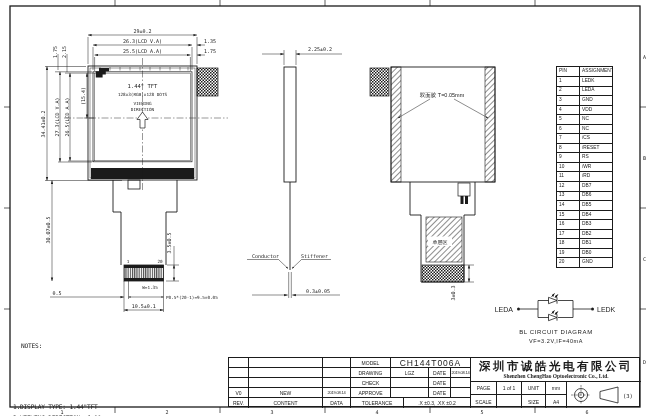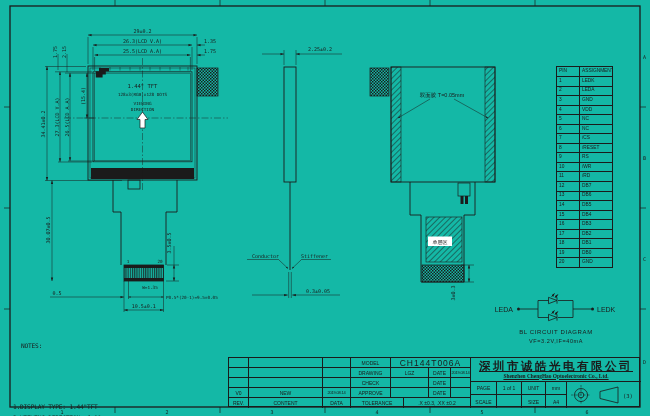--- a/index.html
+++ b/index.html
@@ -1,16 +1,16 @@
 <!DOCTYPE html>
 <html><head>
 <meta charset="utf-8">
 <style>
   html,body{margin:0;padding:0;background:#e8e8e8;}
-  .sheet{position:relative;width:650px;height:416px;background:#14b8a6;overflow:hidden;
+  .sheet{position:relative;width:650px;height:416px;background:#ffffff;overflow:hidden;
          font-family:"Liberation Sans",sans-serif;color:#1b1b1b;}
   .sheet svg{position:absolute;left:0;top:0;}
   svg text{fill:#1b1b1b;font-family:"DejaVu Sans Mono",monospace;}
   .t5{font-size:5px;} .t45{font-size:4.3px;} .t55{font-size:5.5px;} .t6{font-size:6px;}
   .t7{font-size:7px;font-family:"Liberation Sans",sans-serif;}
   .cap{font-family:"Liberation Sans",sans-serif;letter-spacing:.6px;}
   .cjk{font-family:"Liberation Sans",sans-serif;}
 
   
   .notes{position:absolute;left:13px;top:320px;width:215px;
@@ -28,21 +28,21 @@
 
   
   .tblock{position:absolute;left:228px;top:357px;width:412px;height:50px;
           border:1px solid #1b1b1b;box-sizing:border-box;font-size:5px;}
   .tb-cell{position:absolute;box-sizing:border-box;border-right:0.7px solid #1b1b1b;
            border-bottom:0.7px solid #1b1b1b;display:flex;align-items:center;
            justify-content:center;overflow:hidden;white-space:nowrap;}
   .tb-cell.nb{border-bottom:none;} .tb-cell.nr{border-right:none;}
   .model-val{font-size:8.5px;letter-spacing:1px;}
   .small-date{font-size:4px;letter-spacing:-0.2px;}
-  .company-cell{flex-direction:column;justify-content:center;text-decoration:underline;}
+  .company-cell{flex-direction:column;justify-content:center;}
   .company-cn{font-family:"Liberation Serif",serif;font-size:11.5px;font-weight:bold;letter-spacing:2.5px;line-height:13px;}
   .company-en{font-family:"Liberation Serif",serif;font-size:5.4px;font-weight:bold;line-height:7px;}
 </style>
 </head>
 <body>
 
 <div class="sheet">
 
 <svg width="650" height="416" viewBox="0 0 650 416">
   <defs>

